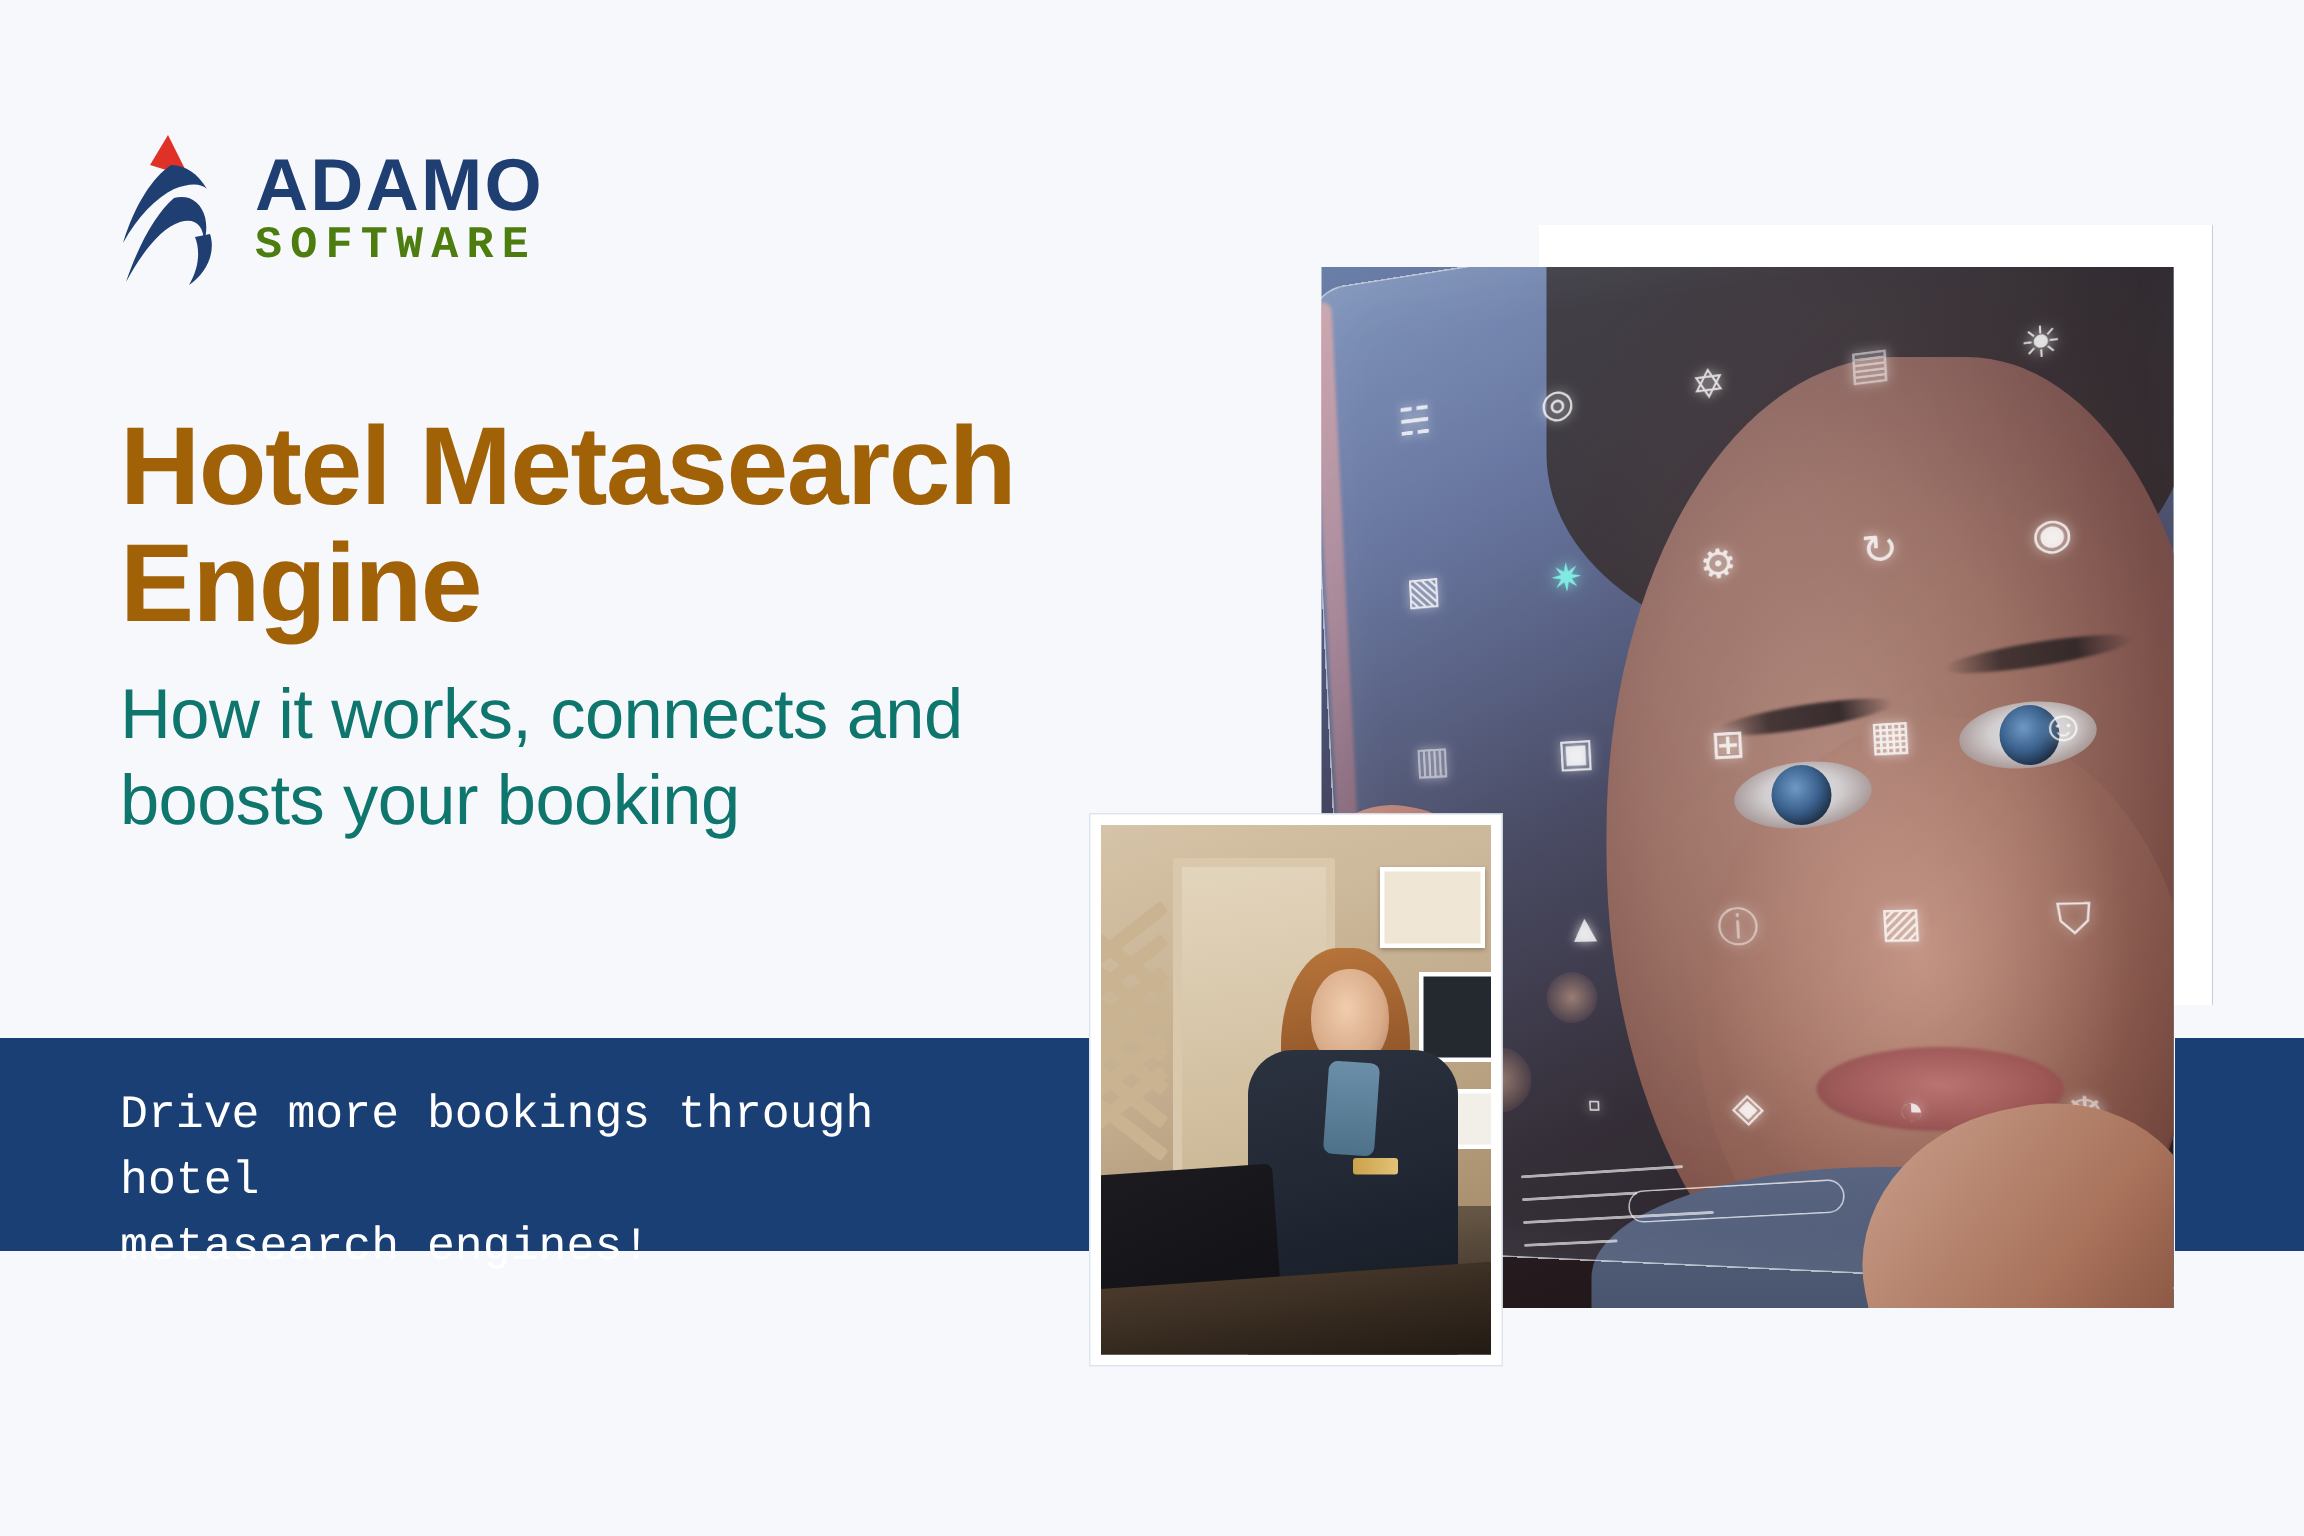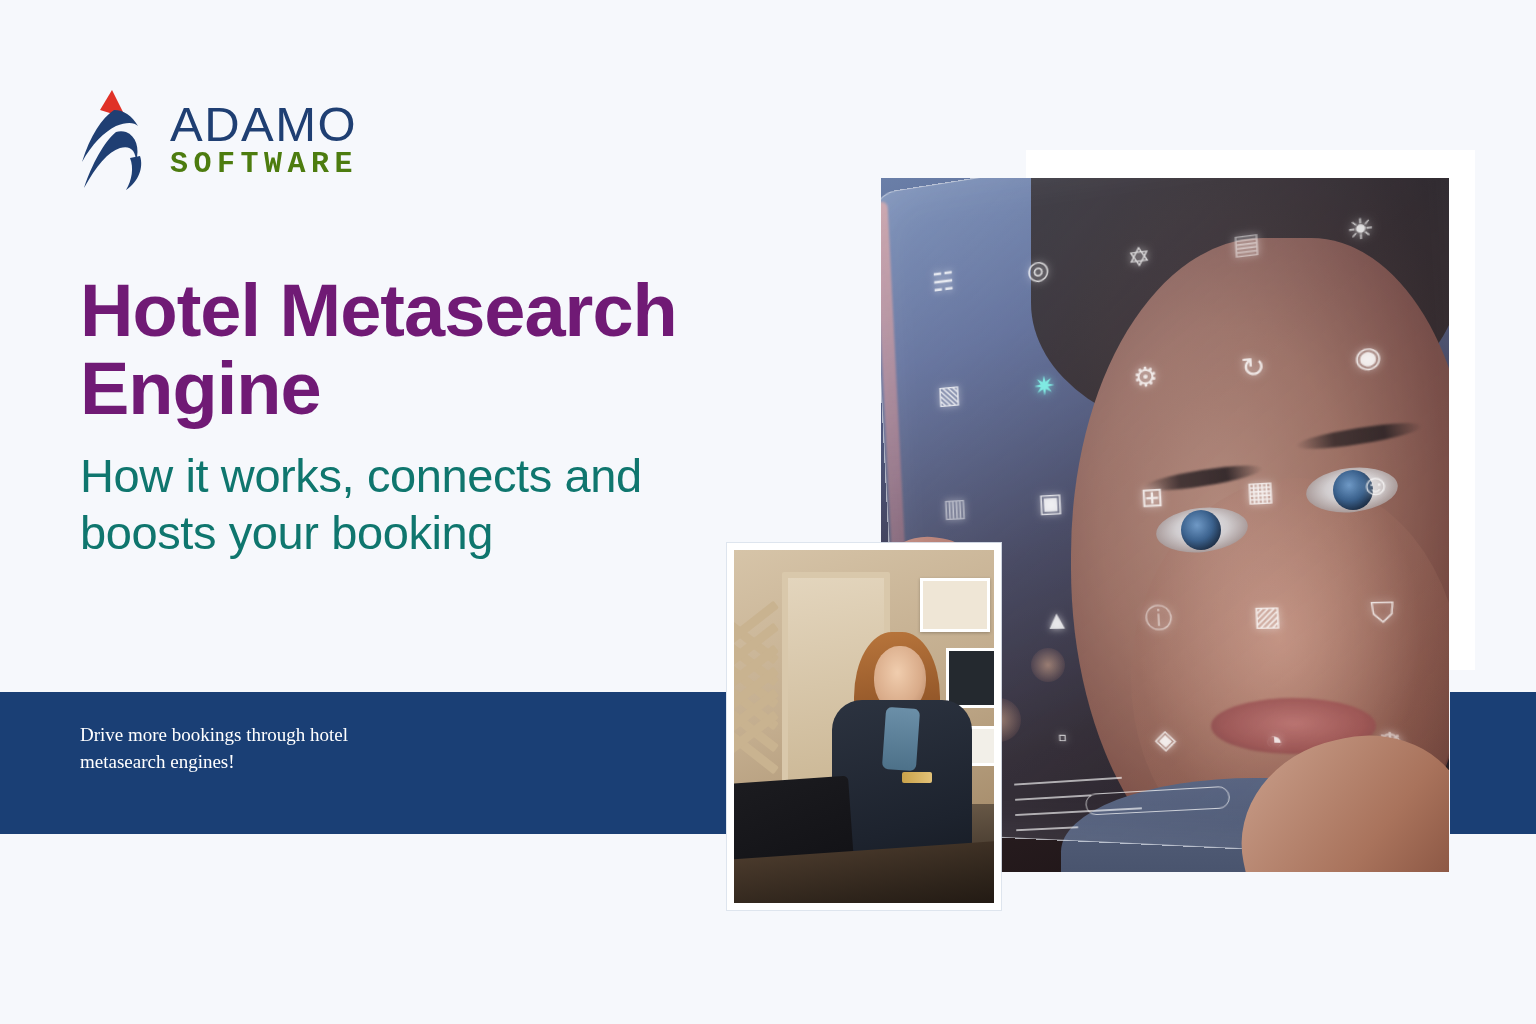--- a/index.html
+++ b/index.html
@@ -17,33 +17,33 @@
   }
 
   
   #logo {
     position:absolute; left:78px; top:88px;
     display:flex; align-items:center; gap:20px;
   }
   #logo-mark { width:72px; height:104px; display:block; }
   #logo-words { display:flex; flex-direction:column; line-height:0.92; }
   #logo-adamo {
-    font-size:49px; font-weight:normal; letter-spacing:1.5px;
+    font-size:49px; font-weight:bold; letter-spacing:1.5px;
     color:#1F3F73; font-family:"Liberation Sans", sans-serif;
   }
   #logo-software {
     font-size:30px; font-weight:bold; letter-spacing:5.5px;
     color:#4d7c0f; font-family:Liberation Mono, monospace;
     margin-top:4px;
   }
 
   
   #headline-block { position:absolute; left:80px; top:272px; width:740px; }
   #headline {
-    color:#701a75;
+    color:#a16207;
     font-size:74px; font-weight:bold; line-height:1.06;
     letter-spacing:-1px;
     font-family:"Liberation Sans", sans-serif;
     white-space:pre-line;
   }
   #subhead {
     margin-top:18px;
     color:#0f766e;
     font-size:47px; font-weight:400; line-height:1.22;
     letter-spacing:-0.4px;
@@ -51,22 +51,22 @@
     white-space:pre-line;
   }
 
   
   #banner-left {
     position:absolute; left:0; top:692px; width:726px; height:142px;
     background:#1A3F75;
   }
   #banner-text {
     position:absolute; left:80px; top:30px; width:600px;
-    color:#FFFFFF; font-size:19px; line-height:1.42;
-    font-family:Liberation Serif, serif;
+    color:#FFFFFF; font-size:31px; line-height:1.42;
+    font-family:Liberation Mono, monospace;
     white-space:pre-line;
   }
   #banner-right {
     position:absolute; left:1450px; top:692px; width:86px; height:142px;
     background:#1A3F75;
   }
 
   
   #outline-frame {
     position:absolute; left:1026px; top:150px;

